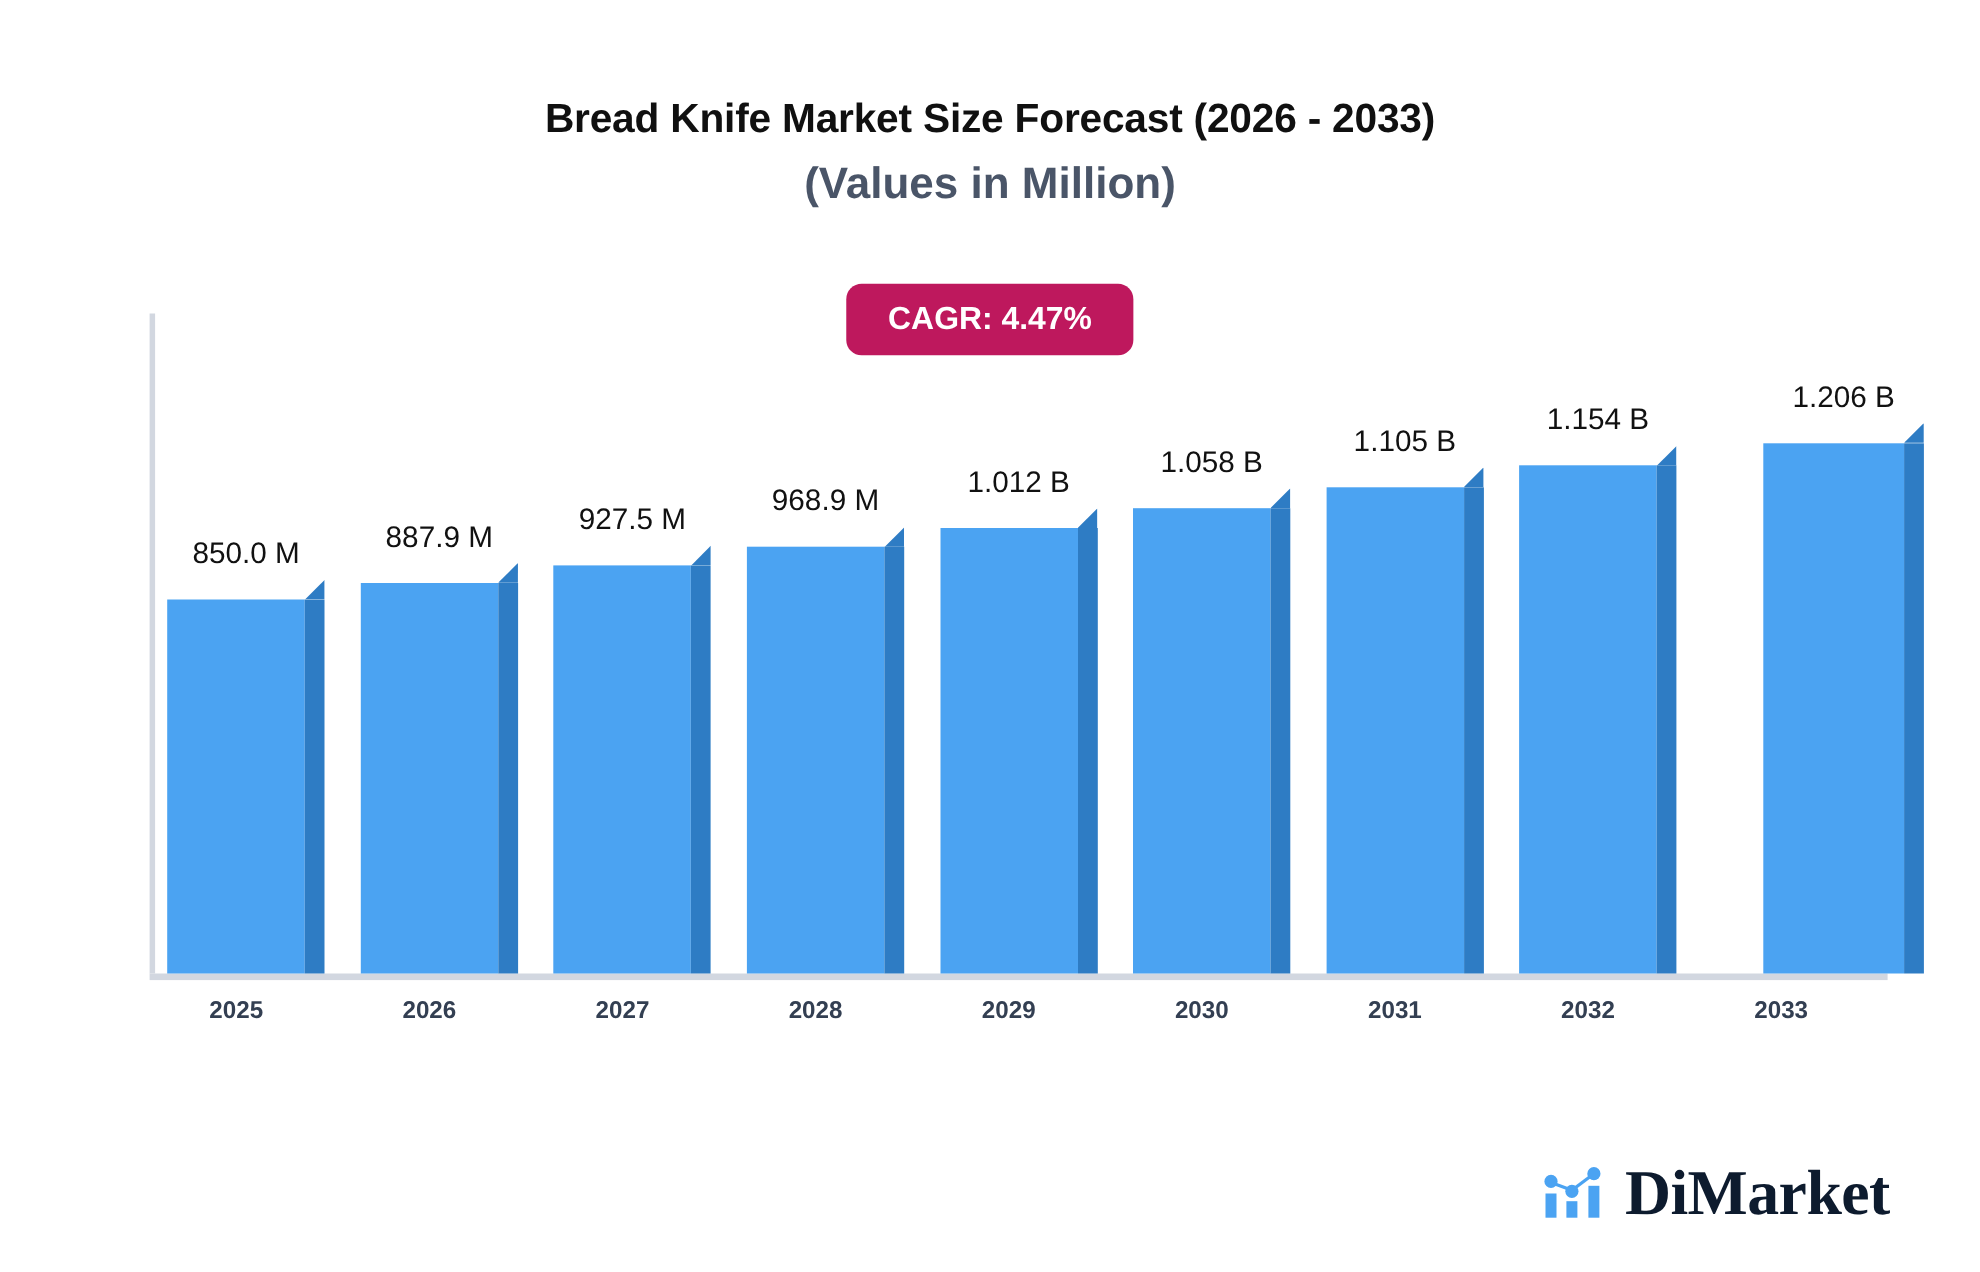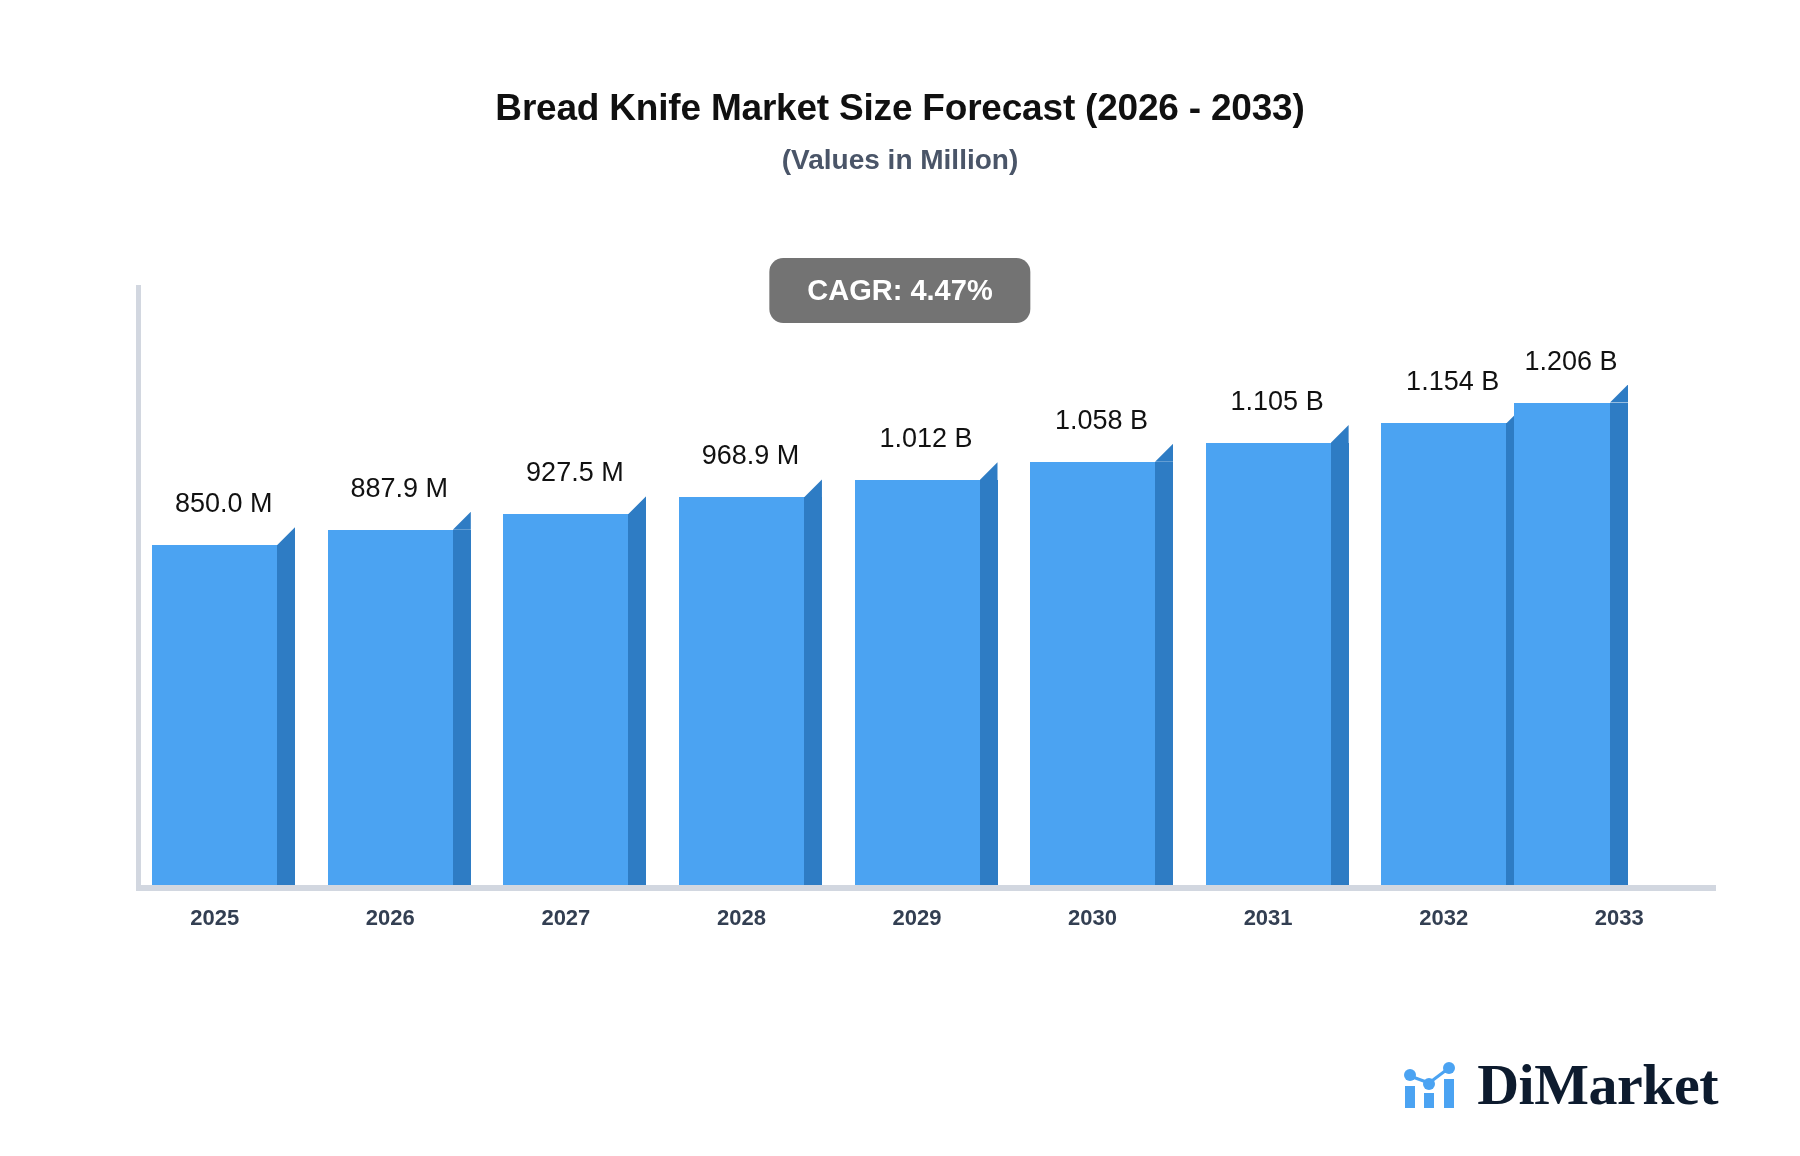--- a/index.html
+++ b/index.html
@@ -32,33 +32,33 @@
   }
   #chart-title {
     font-size: 37px;
     font-weight: bold;
     color: #101010;
     letter-spacing: -0.2px;
     line-height: 1.1;
   }
   #chart-subtitle {
     margin-top: 16px;
-    font-size: 28px;
+    font-size: 40px;
     font-weight: bold;
     color: #4a5568;
     line-height: 1.1;
   }
 
   
   #cagr-badge {
     position: absolute;
     top: 258px;
     left: 50%;
     transform: translateX(-50%);
-    background: #737373;
+    background: #be185d;
     color: #ffffff;
     font-size: 29px;
     font-weight: bold;
     padding: 18px 38px;
     border-radius: 14px;
     white-space: nowrap;
     line-height: 1;
   }
 
   
@@ -235,21 +235,21 @@
           </div>
         </div>
         <div class="bar-slot" style="left: 1245.17px; width: 143px; height: 479.6px;">
           <div class="bar-3d" style="height: 479.6px;">
             <div class="bar-front" style="height: 461.6px;"></div>
             <div class="bar-side" style="height: 461.6px;"></div>
             <div class="bar-top" style="bottom: 461.6px;"></div>
             <div class="bar-value" style="bottom: 487.6px;">1.154 B</div>
           </div>
         </div>
-        <div class="bar-slot" style="left: 1378px; width: 114px; height: 500.4px;">
+        <div class="bar-slot" style="left: 1467px; width: 146px; height: 500.4px;">
           <div class="bar-3d" style="height: 500.4px;">
             <div class="bar-front" style="height: 482.4px;"></div>
             <div class="bar-side" style="height: 482.4px;"></div>
             <div class="bar-top" style="bottom: 482.4px;"></div>
             <div class="bar-value" style="bottom: 508.4px;">1.206 B</div>
           </div>
         </div>
       </div>
   </div>
 

